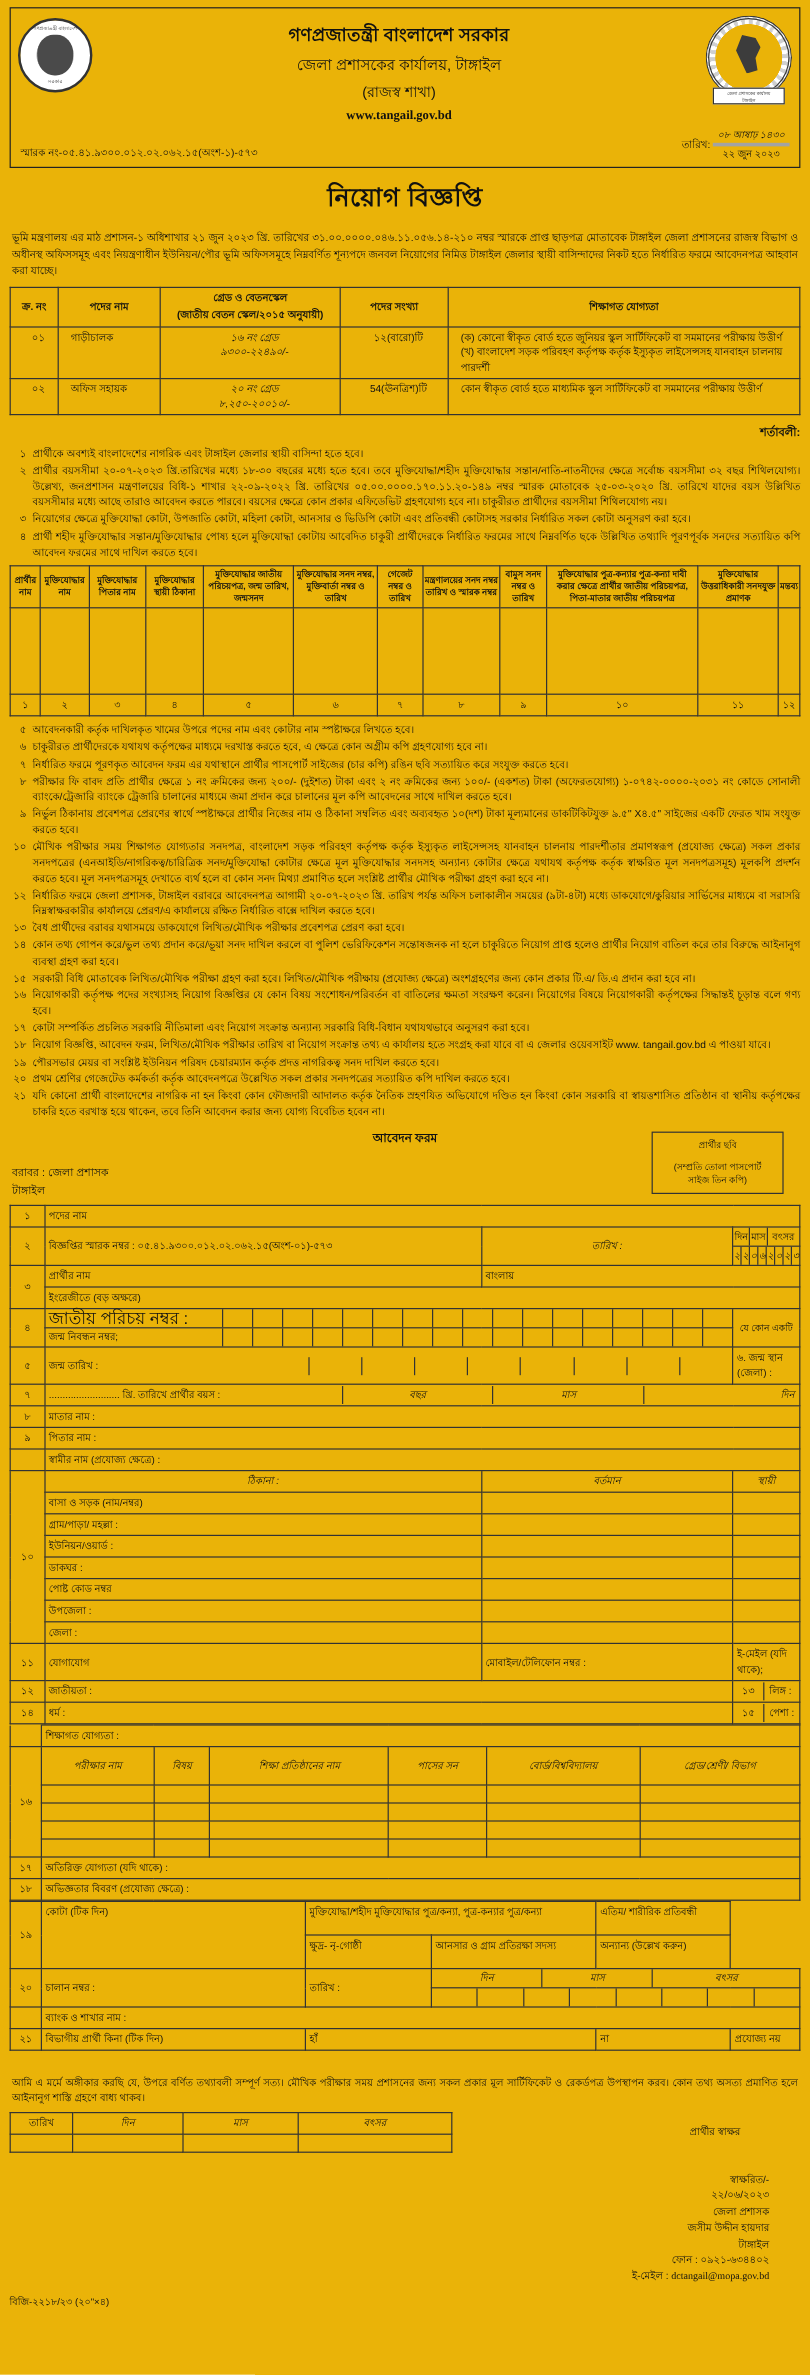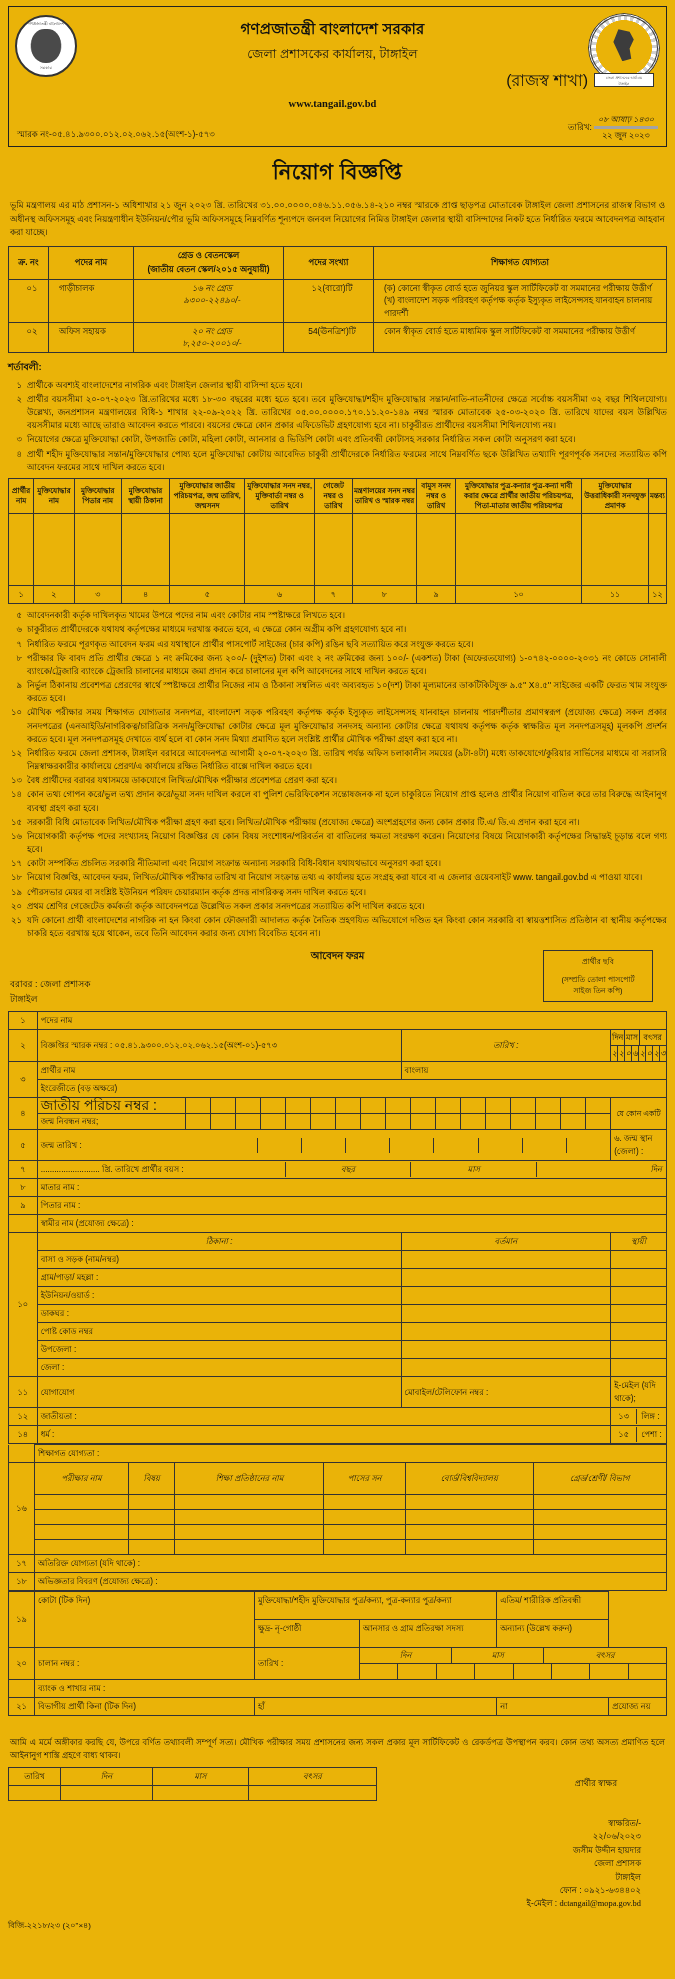--- a/index.html
+++ b/index.html
@@ -66,21 +66,21 @@
     clip-path: polygon(30% 0,70% 8%,85% 32%,70% 60%,76% 92%,44% 100%,28% 70%,12% 40%);
   }
   .logo-right .plate{
     position:absolute; left:50%; bottom:-4px; transform:translateX(-50%);
     width:60px; height:14px; border:1px solid #333; background:#fff;
     font-size:3.6px; line-height:6px; text-align:center; padding-top:1px; color:#222;
   }
   .center-head { flex:1; text-align:center; padding-top:6px; }
   .h-line1 { font-size:15px; font-weight:bold; letter-spacing:.2px; }
   .h-line2 { font-size:12.5px; margin-top:3px; }
-  .h-line3 { font-size:16px; margin-top:3px;text-align:right; }
+  .h-line3 { font-size:12px; margin-top:3px; }
   .h-line4 { font-size:10.5px; margin-top:3px; font-family:"Liberation Serif", serif; font-weight:bold; }
   .memo-row{
     display:flex; justify-content:space-between; align-items:flex-end;
     margin-top:4px; padding: 0 2px 2px 2px;
   }
   .memo-left{ font-size:8.5px; }
   .memo-right{ font-size:8px; display:flex; align-items:center; gap:2px;}
   .memo-right .lbl{ font-size:8.5px; }
   .memo-right .dates{ display:inline-block; text-align:center; }
   .memo-right .d1{ border-bottom:3px solid #a3a3a3; padding:0 4px;font-style:italic; }
@@ -108,21 +108,21 @@
     padding:2px 3px;
     vertical-align:top;
   }
   .tbl th{ text-align:center; font-weight:bold; vertical-align:middle; }
   .c{ text-align:center;font-style:italic; }
   .posts-tbl td.num, .posts-tbl td.cnt, .posts-tbl td.grade{ text-align:center; }
   .posts-tbl td{ line-height:1.5;padding-left:10px; }
   .posts-tbl td.qual{ text-align:left; }
 
   .sec-title{
-    text-align:left; font-weight:bold; font-size:9.5px;
+    text-align:right; font-weight:bold; font-size:9.5px;
     margin:7px 0 4px 0;
   }
   
   ol.conds{ list-style:none; margin:0; padding:0; }
   ol.conds > li{
     display:flex; gap:5px;
     font-size:8.5px; line-height:1.55;
     margin-bottom:1px;
     text-align:justify;
   }
@@ -737,22 +737,22 @@
       <td></td>
       <td></td>
     </tr>
   </tbody>
     </table>
   <div style="text-align:right;font-size:8.4px;margin-top:-24px;padding-right:50px">প্রার্থীর স্বাক্ষর</div>
 
   <div class="right-sign" style="margin-top:26px">
     <div>স্বাক্ষরিত/-</div>
     <div>২২/০৬/২০২৩</div>
+    <div>জেলা প্রশাসক</div>
     <div>জসীম উদ্দীন হায়দার</div>
-    <div>জেলা প্রশাসক</div>
     <div>টাঙ্গাইল</div>
     <div>
       <span>ফোন :</span>
       <span>০৯২১-৬৩৪৪০২</span>
     </div>
     <div>
       <span>ই-মেইল :</span>
       <span class="eng">dctangail@mopa.gov.bd</span>
     </div>
   </div>

